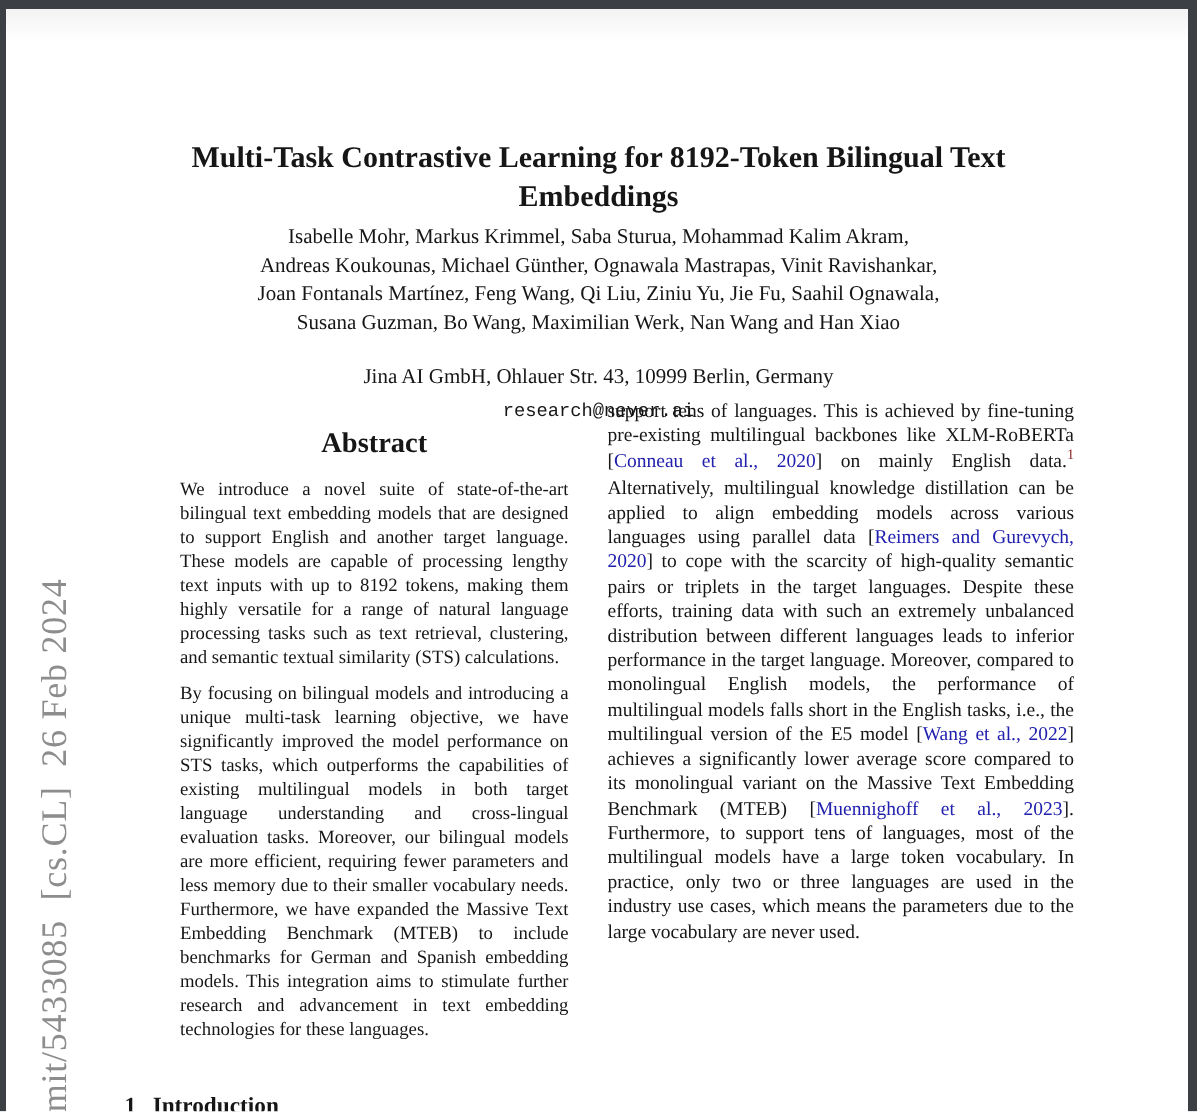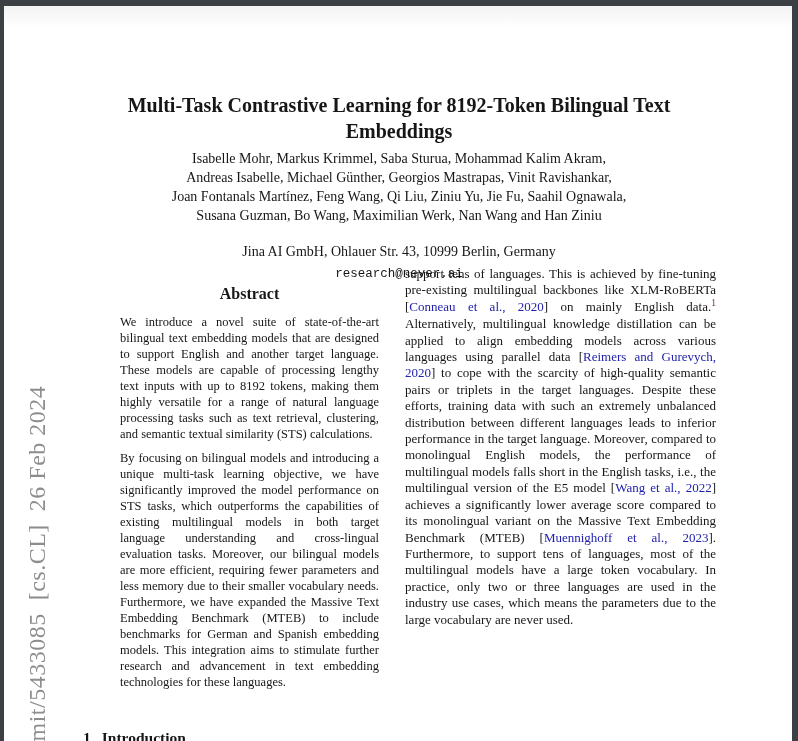--- a/index.html
+++ b/index.html
@@ -33,21 +33,21 @@
   .author-line{white-space:pre-wrap;}
   .affiliation{font-size:14px;line-height:18px;margin-top:18px;}
   .email{font-family:"Liberation Mono","DejaVu Sans Mono",monospace;font-size:12.5px;margin-top:4px;}
 
   
   .col-left{
     position:absolute;left:83px;top:285px;width:296px;height:456px;overflow:hidden;
   }
   .abstract-heading{
     margin:0 0 11px 37px;width:259px;text-align:center;
-    font-size:16px;font-weight:bold;
+    font-size:19px;font-weight:bold;
   }
   .abstract-body{
     margin-left:37px;width:259px;text-align:justify;
     font-size:12.5px;line-height:16px;
   }
   .abstract-body p{margin:0 0 8px 0;}
   .intro-heading{
     position:absolute;left:83px;top:729px;z-index:3;background:#ffffff;
     font-size:15.5px;font-weight:bold;white-space:pre;width:296px;height:14px;
   }
@@ -67,23 +67,23 @@
 <div id="stage">
 
   <div class="top-shade"></div>
 
   <div class="watermark">bmit/5433085  [cs.CL]  26 Feb 2024</div>
 
   <div class="title">Multi-Task Contrastive Learning for 8192-Token Bilingual Text Embeddings</div>
 
   <div class="authors">
     <div class="author-line"><span class="seg-bold">Isabelle Mohr, Markus Krimmel, Saba Sturua, Mohammad Kalim Akram,</span></div>
-    <div class="author-line"><span class="seg-bold">Andreas Isabelle, Michael Günther, Georgios Mastrapas, Vinit Ravishankar,</span></div>
+    <div class="author-line"><span class="seg-bold">Andreas Koukounas, Michael Günther, Ognawala Mastrapas, Vinit Ravishankar,</span></div>
     <div class="author-line"><span class="seg-bold">Joan Fontanals Martínez, Feng Wang, Qi Liu, Ziniu Yu, Jie Fu, Saahil Ognawala,</span></div>
-    <div class="author-line"><span class="seg-bold">Susana Guzman, Bo Wang, Maximilian Werk, Nan Wang</span><span class="seg-plain"> and </span><span class="seg-bold">Han Ziniu</span></div>
+    <div class="author-line"><span class="seg-bold">Susana Guzman, Bo Wang, Maximilian Werk, Nan Wang</span><span class="seg-plain"> and </span><span class="seg-bold">Han Xiao</span></div>
     <div class="affiliation">Jina AI GmbH, Ohlauer Str. 43, 10999 Berlin, Germany</div>
     <div class="email">research@never.ai</div>
   </div>
 
   <div class="col-left">
     <div class="abstract-heading">Abstract</div>
     <div class="abstract-body">
       <p>We introduce a novel suite of state-of-the-art bilingual text embedding models that are designed to support English and another target language. These models are capable of processing lengthy text inputs with up to 8192 tokens, making them highly versatile for a range of natural language processing tasks such as text retrieval, clustering, and semantic textual similarity (STS) calculations.</p>
       <p>By focusing on bilingual models and introducing a unique multi-task learning objective, we have significantly improved the model performance on STS tasks, which outperforms the capabilities of existing multilingual models in both target language understanding and cross-lingual evaluation tasks. Moreover, our bilingual models are more efficient, requiring fewer parameters and less memory due to their smaller vocabulary needs. Furthermore, we have expanded the Massive Text Embedding Benchmark (MTEB) to include benchmarks for German and Spanish embedding models. This integration aims to stimulate further research and advancement in text embedding technologies for these languages.</p>
     </div>

